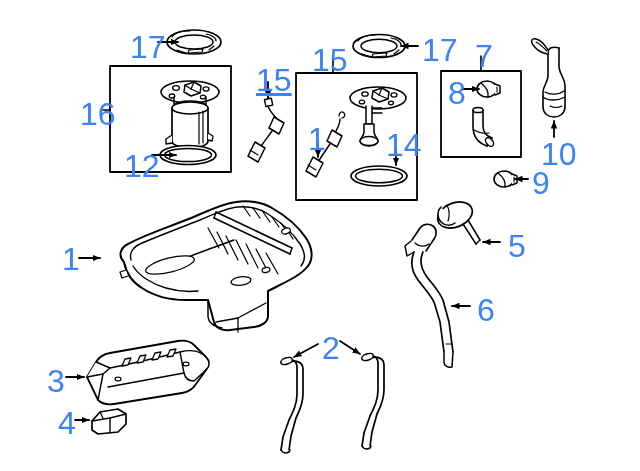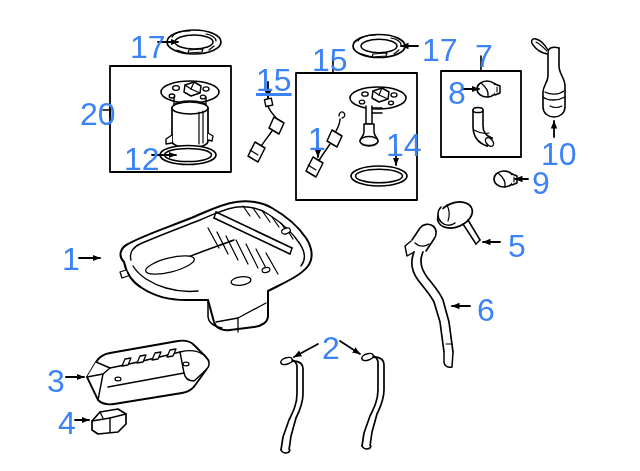--- a/index.html
+++ b/index.html
@@ -361,22 +361,22 @@
   <div class="callout" style="left:62px;top:243px;">1</div>
   <div class="callout" style="left:322px;top:332px;">2</div>
   <div class="callout" style="left:47px;top:365px;">3</div>
   <div class="callout" style="left:58px;top:407px;">4</div>
   <div class="callout" style="left:508px;top:230px;">5</div>
   <div class="callout" style="left:477px;top:294px;">6</div>
   <div class="callout" style="left:475px;top:40px;">7</div>
   <div class="callout" style="left:448px;top:77px;">8</div>
   <div class="callout" style="left:532px;top:167px;">9</div>
   <div class="callout" style="left:541px;top:138px;">10</div>
-  <div class="callout" style="left:80px;top:98px;">20</div>
-  <div class="callout" style="left:124px;top:143px;">12</div>
+  <div class="callout" style="left:80px;top:98px;">16</div>
+  <div class="callout" style="left:124px;top:150px;">12</div>
   <div class="callout" style="left:312px;top:44px;">15</div>
   <div class="callout" style="left:386px;top:129px;">14</div>
   <div class="callout" style="left:256px;top:64px;text-decoration:underline;">15</div>
   <div class="callout" style="left:308px;top:123px;">1</div>
   <div class="callout" style="left:130px;top:31px;">17</div>
   <div class="callout" style="left:422px;top:34px;">17</div>
 
 </div>
 
 </body></html>

